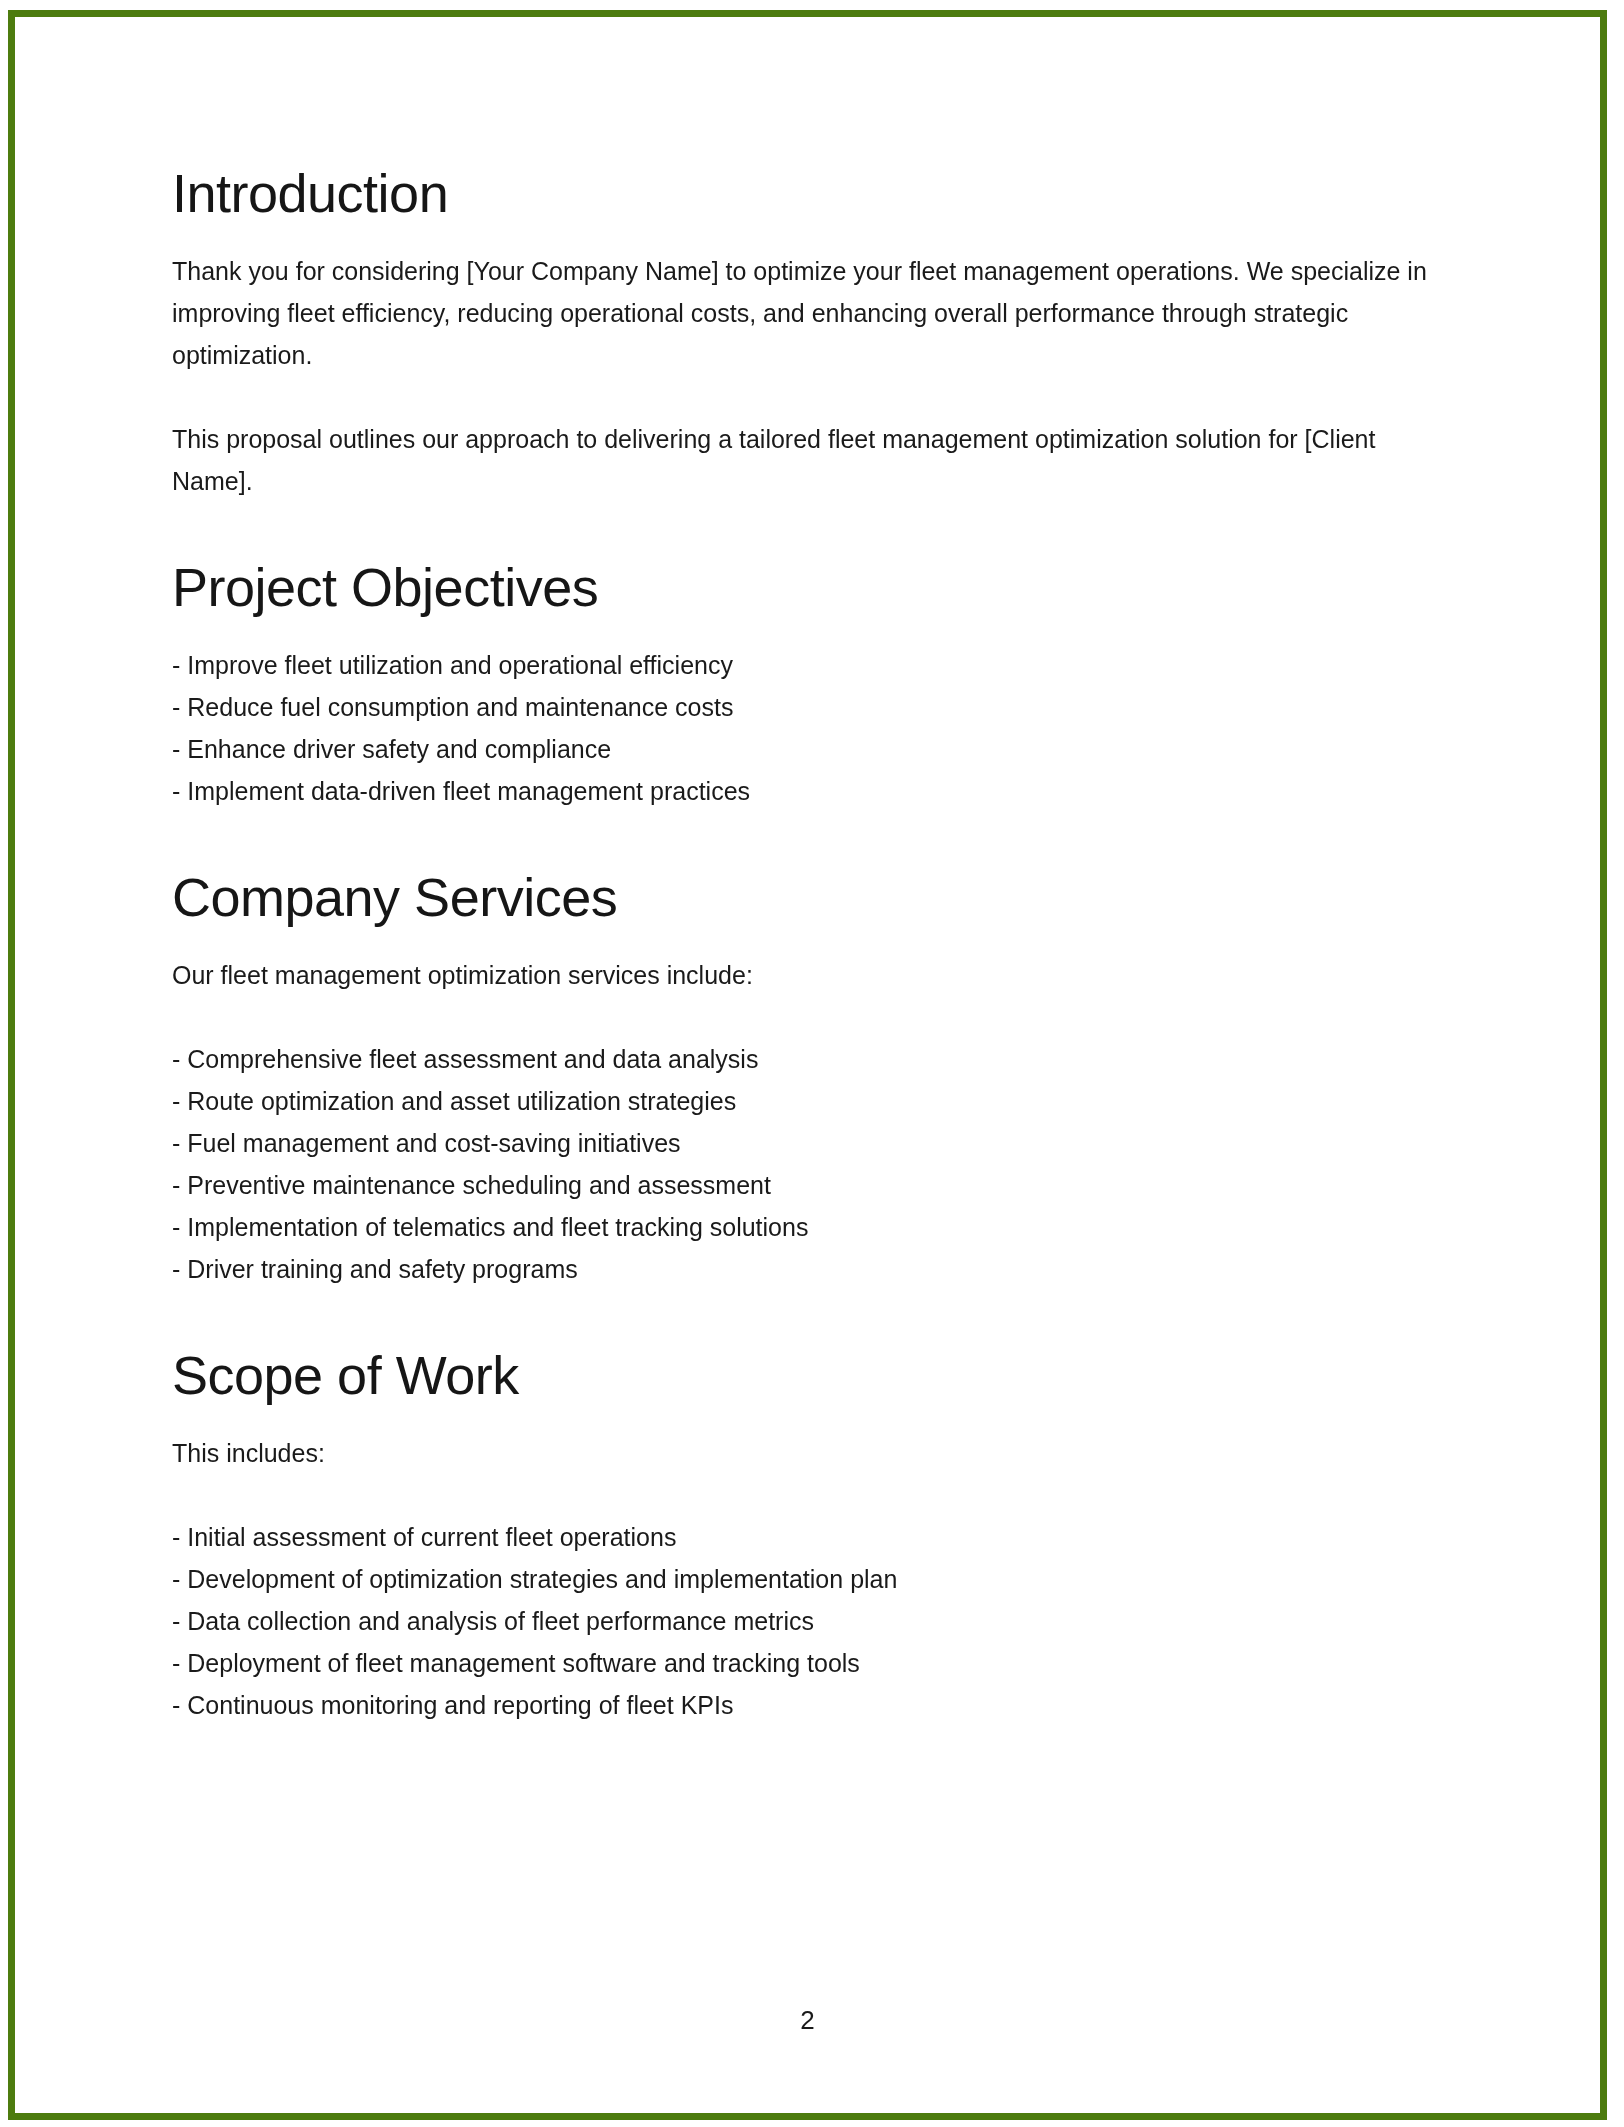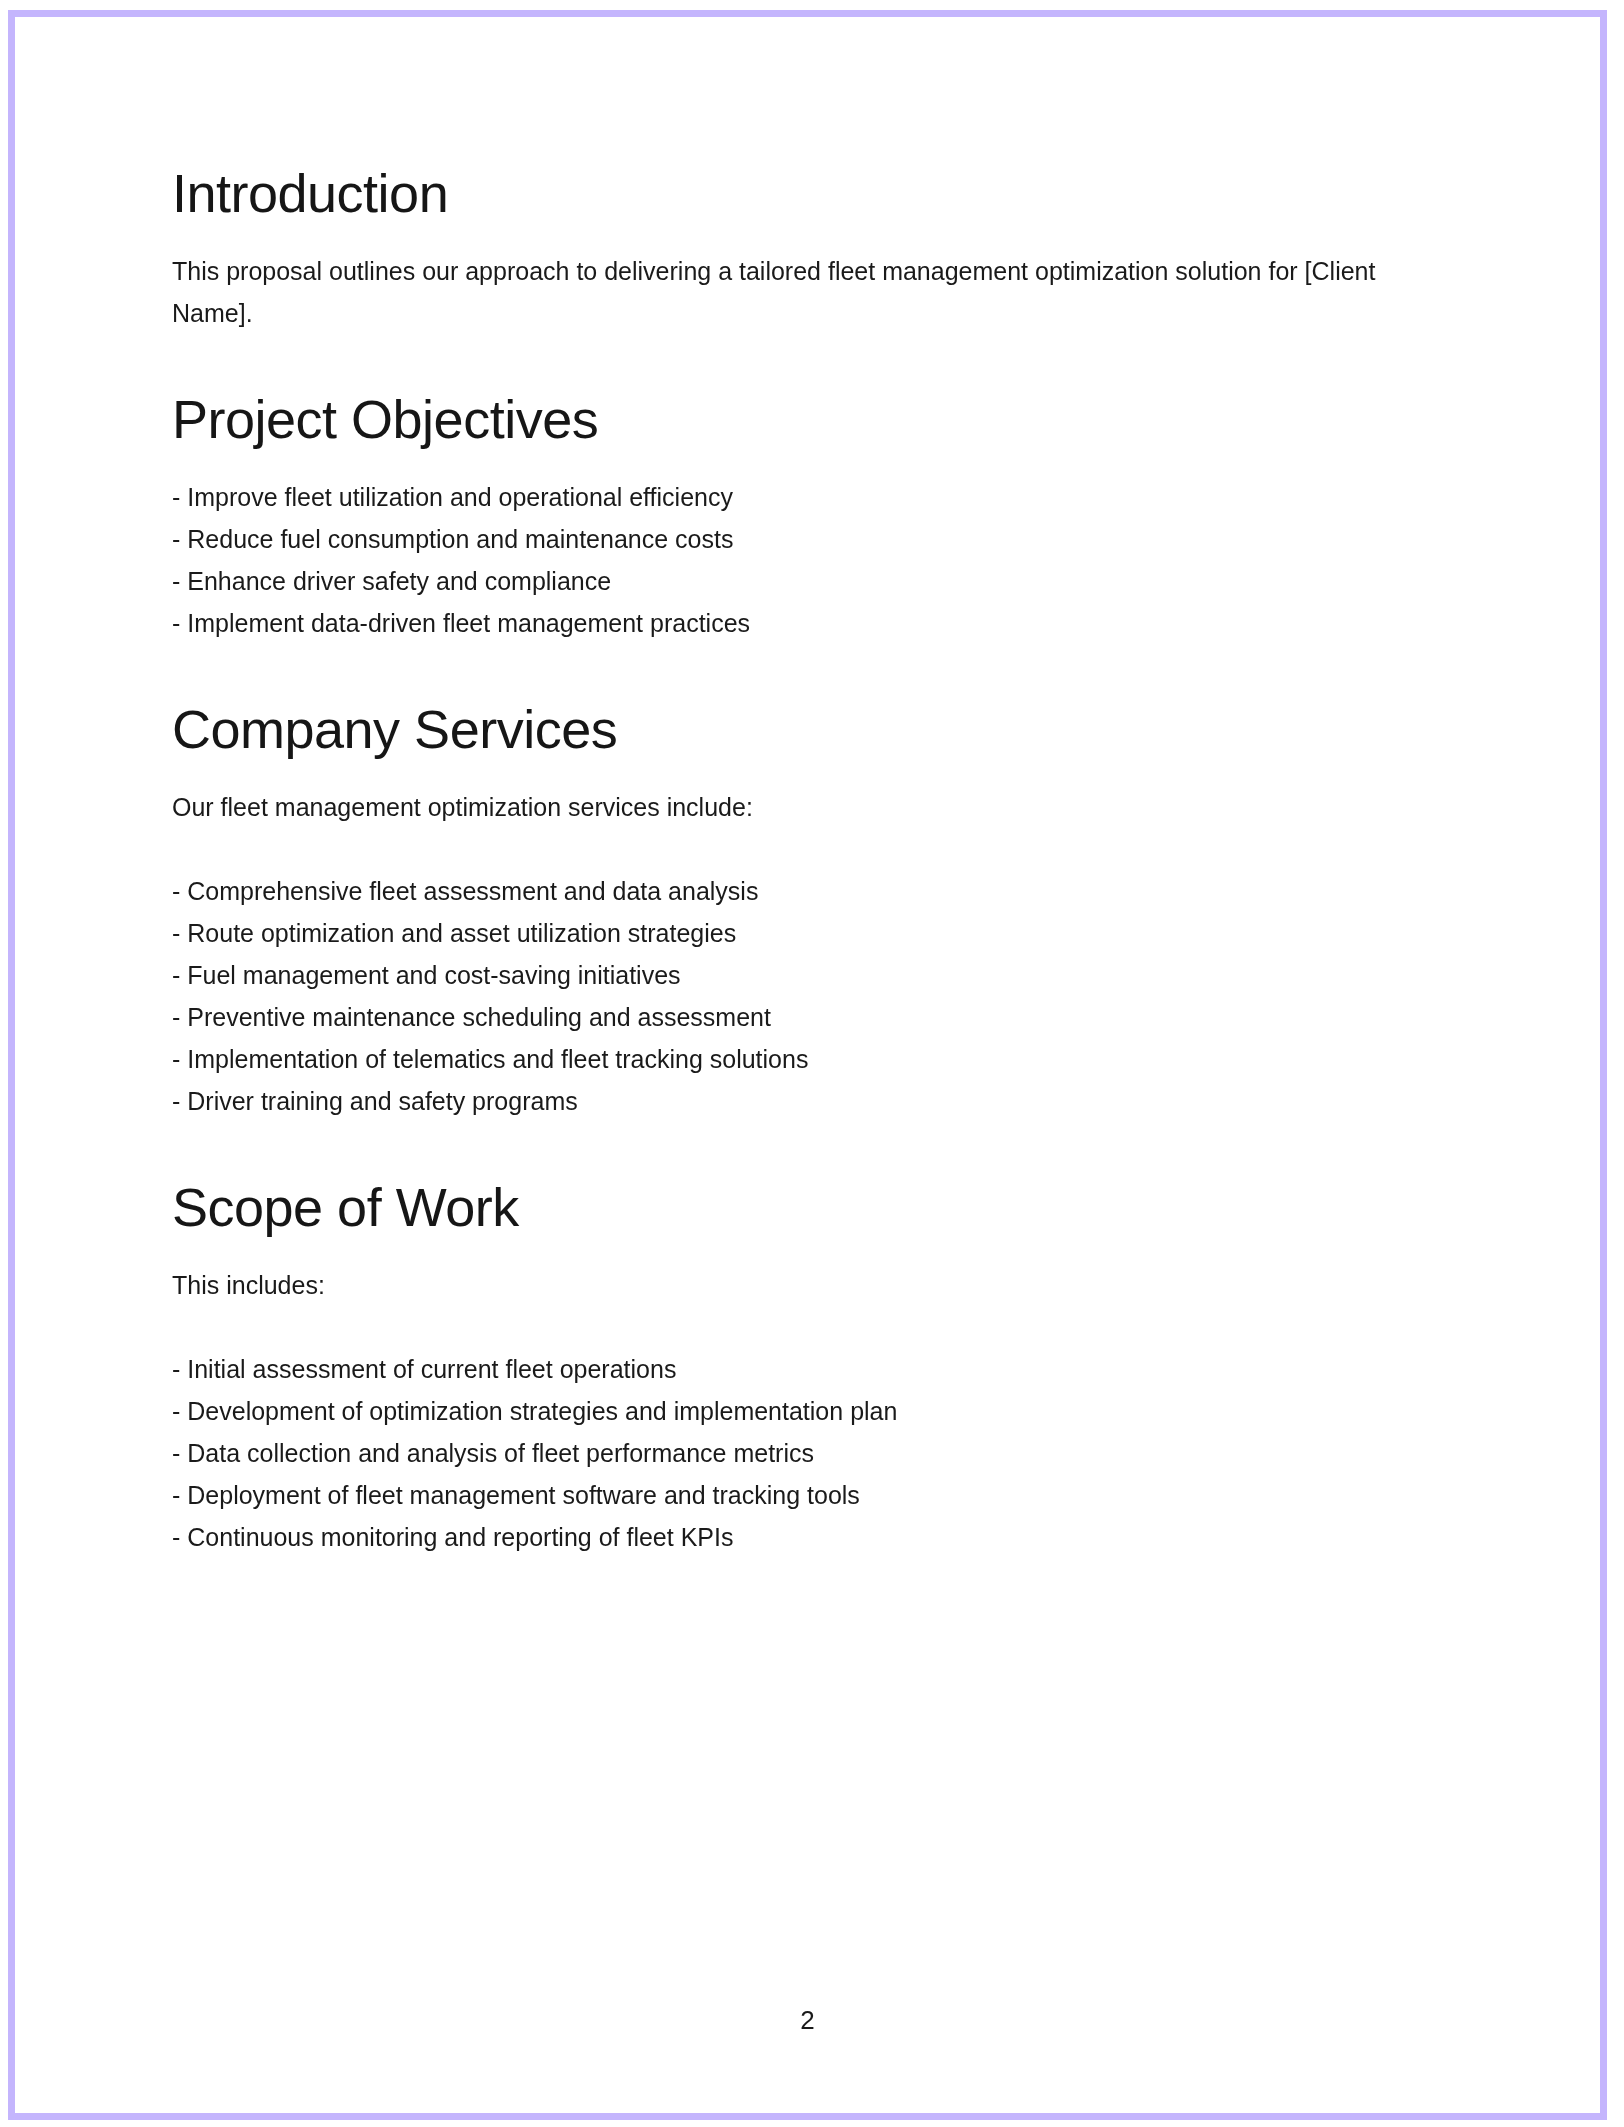--- a/index.html
+++ b/index.html
@@ -11,21 +11,21 @@
     width: 1624px;
     height: 2127px;
     font-family: "Liberation Sans", "DejaVu Sans", sans-serif;
     color: #1a1a1a;
     -webkit-font-smoothing: antialiased;
   }
   .page-frame {
     position: relative;
     box-sizing: content-box;
     margin: 10px 3px 7px 8px;
-    border: 7px solid #c4b5fd;
+    border: 7px solid #4d7c0f;
     width: 1585px;
     height: 2096px;
     background: #ffffff;
     overflow: hidden;
   }
   .page-content {
     padding: 143px 0 0 157px;
     width: 1265px;
   }
   h1.section-heading {
@@ -64,20 +64,21 @@
     color: #1a1a1a;
   }
 </style>
 </head>
 <body>
 
 <div class="page-frame">
   <div class="page-content">
 
     <h1 class="section-heading first">Introduction</h1>
+    <p class="body-paragraph">Thank you for considering [Your Company Name] to optimize your fleet management operations. We specialize in improving fleet efficiency, reducing operational costs, and enhancing overall performance through strategic optimization.</p>
     <p class="body-paragraph">This proposal outlines our approach to delivering a tailored fleet management optimization solution for [Client Name].</p>
 
     <h1 class="section-heading">Project Objectives</h1>
     <div class="list-block">
       <div class="list-line">- Improve fleet utilization and operational efficiency</div>
       <div class="list-line">- Reduce fuel consumption and maintenance costs</div>
       <div class="list-line">- Enhance driver safety and compliance</div>
       <div class="list-line">- Implement data-driven fleet management practices</div>
     </div>
 

